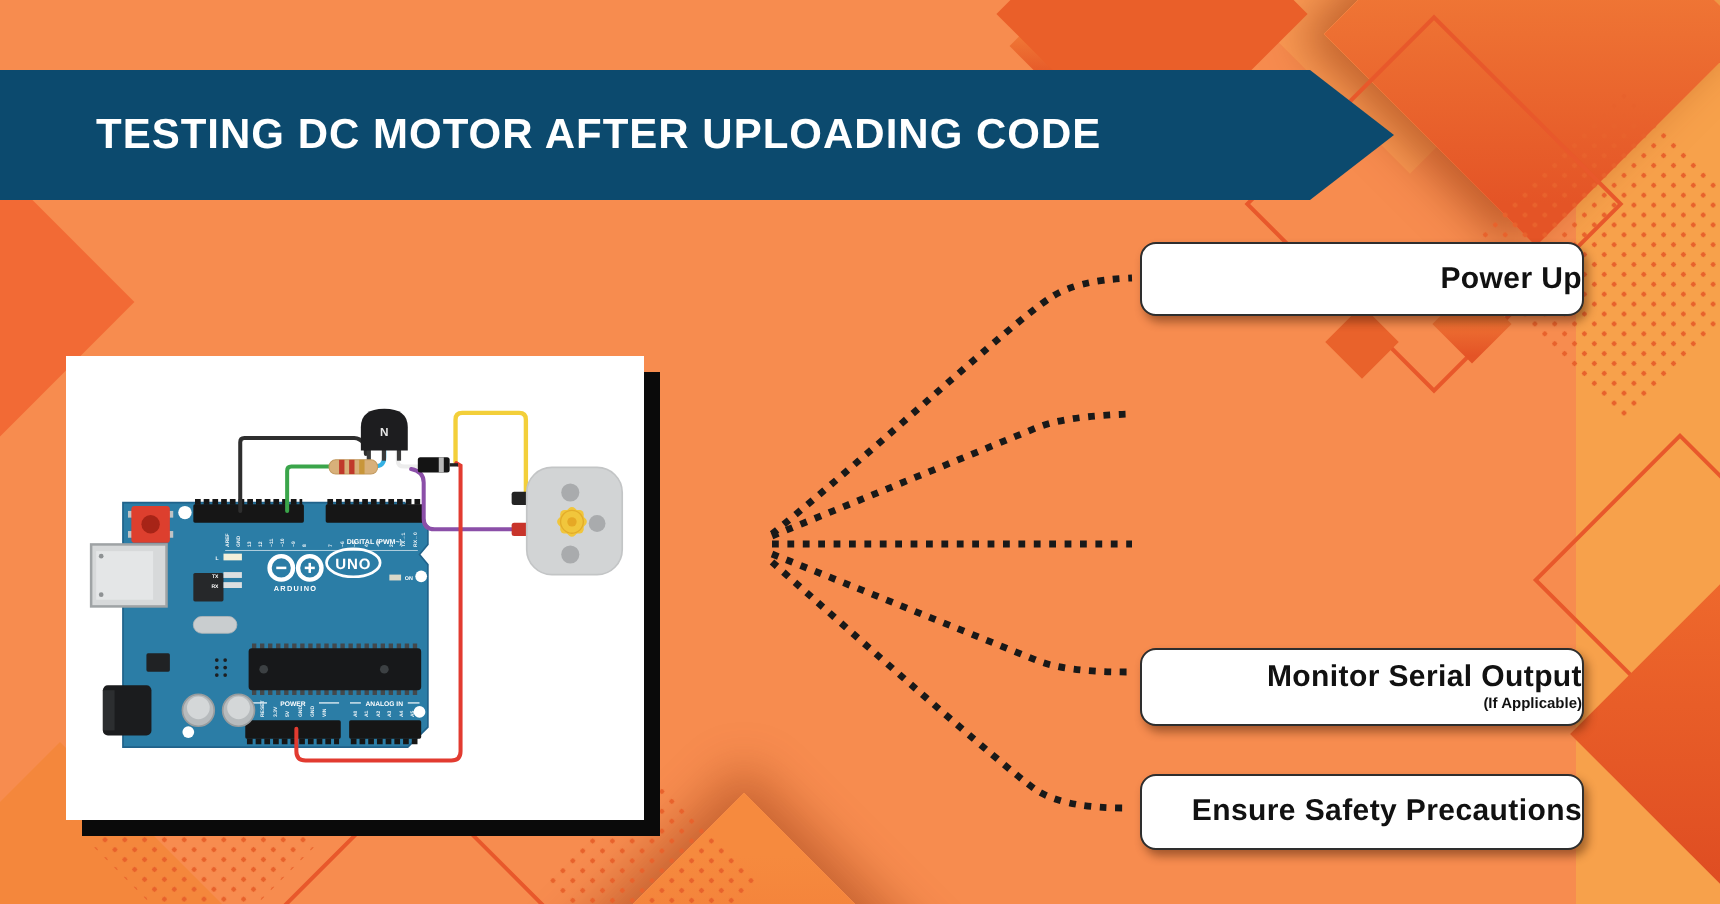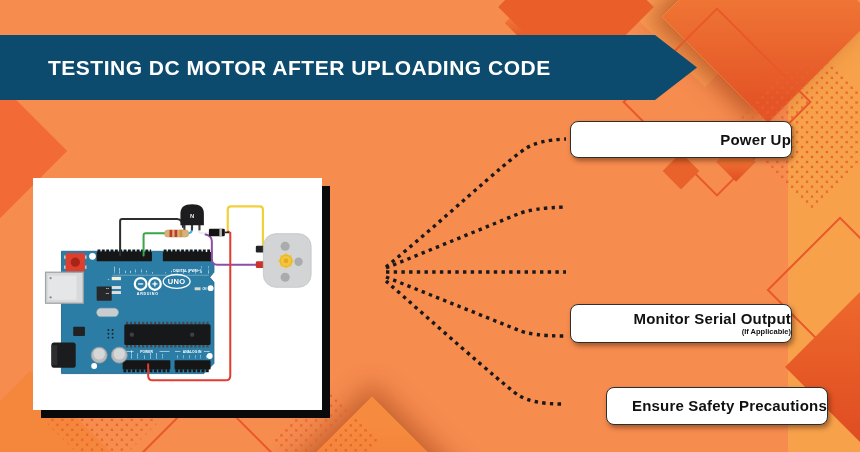--- a/index.html
+++ b/index.html
@@ -55,22 +55,22 @@
   .step{
     position:absolute;left:570px;width:220px;background:#fff;border:1.4px solid #2e2e2e;
     border-radius:8px;box-shadow:2px 3px 5px rgba(61,24,4,.45);z-index:5;
     display:flex;flex-direction:column;align-items:flex-end;justify-content:center;
   }
   .step-label{font-size:15px;font-weight:800;color:#111;letter-spacing:.2px;line-height:1.05;}
   .step-sub{font-size:7.5px;font-weight:800;color:#111;margin-top:1px;}
   .s1{top:121px;height:35px;}
   .s2{top:189px;height:35px;}
   .s3{top:254px;height:36px;}
-  .s4{top:304px;height:37px;}
-  .s5{top:387px;height:36px;margin-left:36px;}
+  .s4{top:324px;height:37px;}
+  .s5{top:387px;height:36px;}
 </style>
 </head>
 <body>
 
 <div id="canvas">
 
   <div class="rb"></div>
   <div class="d d1"></div>
   <div class="d d2 grad"></div>
   <div class="d d3 outline"></div>

